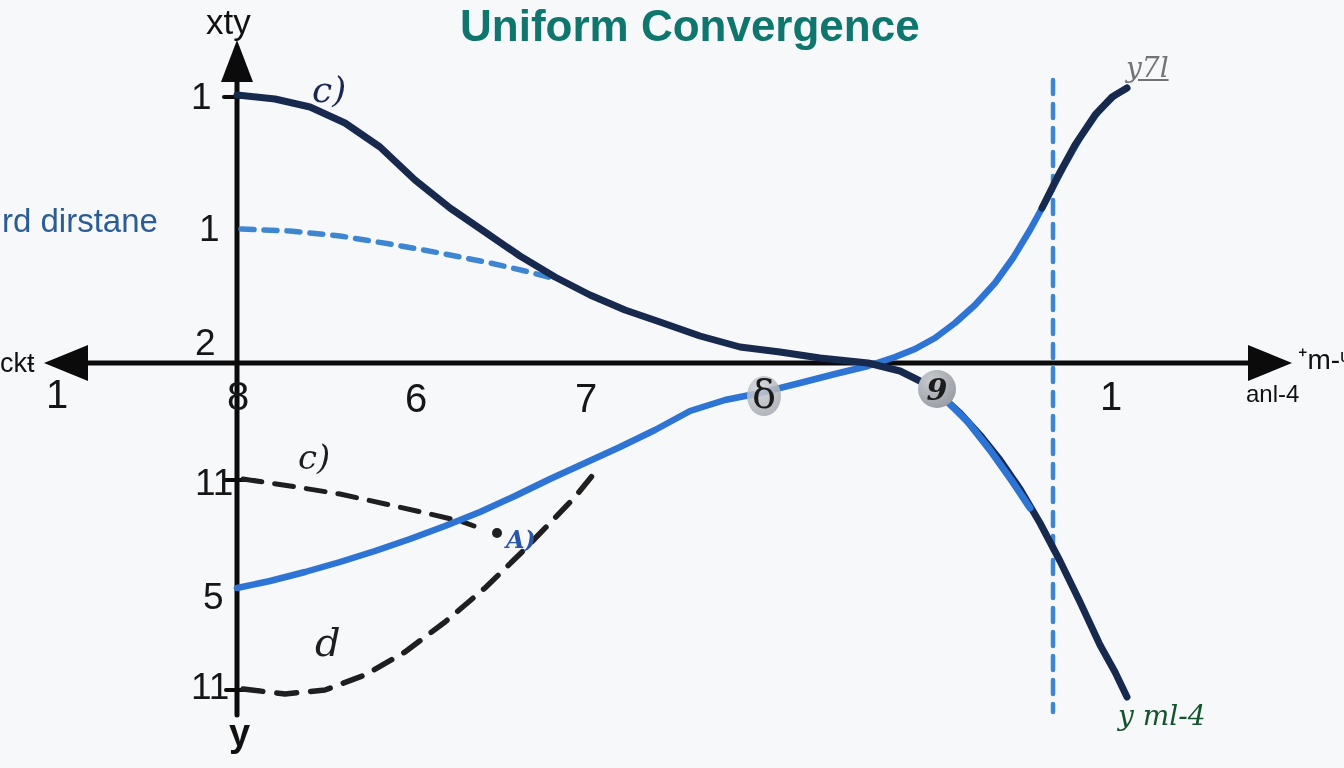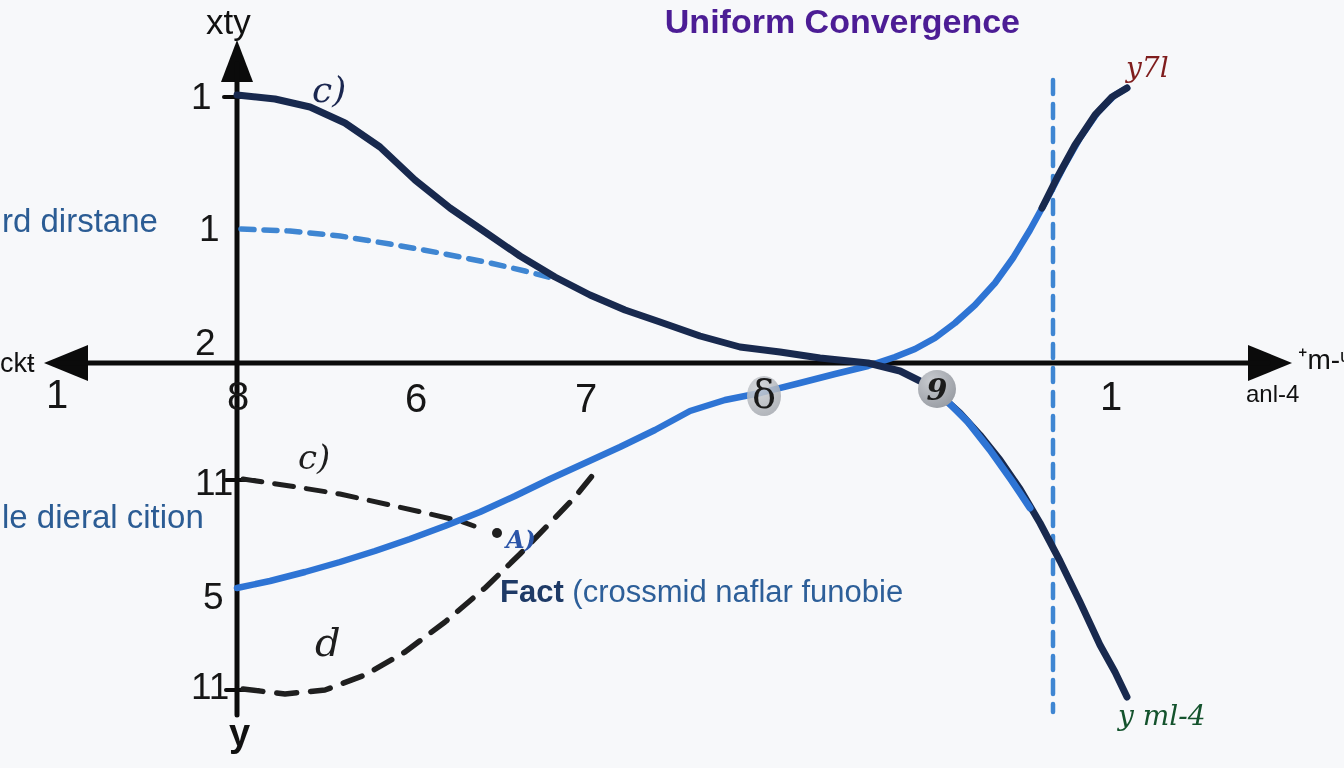--- a/index.html
+++ b/index.html
@@ -11,22 +11,22 @@
   }
   .stage svg{position:absolute;left:0;top:0;}
   .lbl{position:absolute;line-height:1;white-space:nowrap;}
   .num{font-size:40px;color:#161616;}
   .ynum{font-size:37px;color:#161616;}
   .ctr{transform:translateX(-50%);}
   .serif-it{font-family:"DejaVu Serif",serif;font-style:italic;}
   .serif{font-family:"DejaVu Serif",serif;}
   .blue-note{color:#2b5c94;font-size:33px;}
   .title{
-    font-size:34px;font-weight:bold;color:#4c1d95;letter-spacing:0px;
-    width:560px;text-align:right;
+    font-size:44px;font-weight:bold;color:#0f766e;letter-spacing:0px;
+    width:560px;text-align:left;
   }
   .gray-dot{
     position:absolute;width:38px;height:38px;border-radius:50%;
     background:radial-gradient(circle at 35% 30%, #c7cacf, #8d9198);
     display:flex;align-items:center;justify-content:center;
   }
   .gray-blob{
     position:absolute;width:34px;height:40px;border-radius:50%;
     background:radial-gradient(circle at 35% 30%, #cfd2d6, #9b9fa6);
     opacity:.85;
@@ -63,21 +63,20 @@
 
   <div class="lbl title" style="left:460px;top:4px;">Uniform Convergence</div>
 
   <div class="lbl" style="left:206px;top:4px;font-size:35px;">xty</div>
   <div class="lbl ynum" style="left:191px;top:78px;">1</div>
   <div class="lbl serif-it" style="left:312px;top:72px;font-size:36px;color:#1b2750;">c)</div>
   <div class="lbl blue-note" style="left:2px;top:204px;">rd dirstane</div>
   <div class="lbl ynum" style="left:199px;top:210px;">1</div>
   <div class="lbl ynum" style="left:195px;top:324px;">2</div>
   <div class="lbl ynum" style="left:195px;top:464px;">11</div>
-  <div class="lbl blue-note" style="left:2px;top:500px;">le dieral cition</div>
   <div class="lbl ynum" style="left:203px;top:578px;">5</div>
   <div class="lbl ynum" style="left:191px;top:668px;">11</div>
   <div class="lbl" style="left:229px;top:714px;font-size:38px;font-weight:bold;">y</div>
 
   <div class="lbl" style="left:0px;top:350px;font-size:27px;text-align:center;">ckŧ</div>
   <div class="lbl num ctr" style="left:57px;top:374px;">1</div>
   <div class="lbl num ctr" style="left:238px;top:376px;">8</div>
   <div class="lbl num ctr" style="left:416px;top:378px;">6</div>
   <div class="lbl num ctr" style="left:586px;top:378px;">7</div>
 
@@ -85,24 +84,21 @@
   <div class="lbl serif ctr" style="left:764px;top:374px;font-size:40px;color:#1a1a1a;">δ</div>
 
   <div class="gray-dot" style="left:918px;top:370px;">
     <span class="glyph9">9</span>
   </div>
 
   <div class="lbl num ctr" style="left:1111px;top:376px;">1</div>
   <div class="lbl" style="left:1298px;top:346px;font-size:28px;">⁺m-ᵘ</div>
   <div class="lbl" style="left:1246px;top:382px;font-size:24px;text-align:center;">anl-4</div>
 
-  <div class="lbl serif-it" style="left:1126px;top:54px;font-size:28px;color:#7f1d1d;">y7l</div>
+  <div class="lbl serif-it" style="left:1126px;top:54px;font-size:28px;color:#737373;text-decoration:underline;">y7l</div>
   <div class="lbl serif-it" style="left:1118px;top:702px;font-size:28px;color:#14532d;">y ml-4</div>
 
   <div class="lbl serif-it" style="left:298px;top:440px;font-size:34px;color:#1e1e1e;">c)</div>
   <div class="lbl serif-it" style="left:315px;top:622px;font-size:40px;color:#1e1e1e;">d</div>
   <div class="lbl serif-it" style="left:506px;top:528px;font-size:24px;color:#2b55a8;font-weight:bold;">A)</div>
 
-  <div class="lbl caption" style="left:500px;top:576px;">
-    <span class="b">Fact</span><span class="r"> (crossmid naflar funobie</span>
-  </div>
 
 </div>
 
 </body></html>

